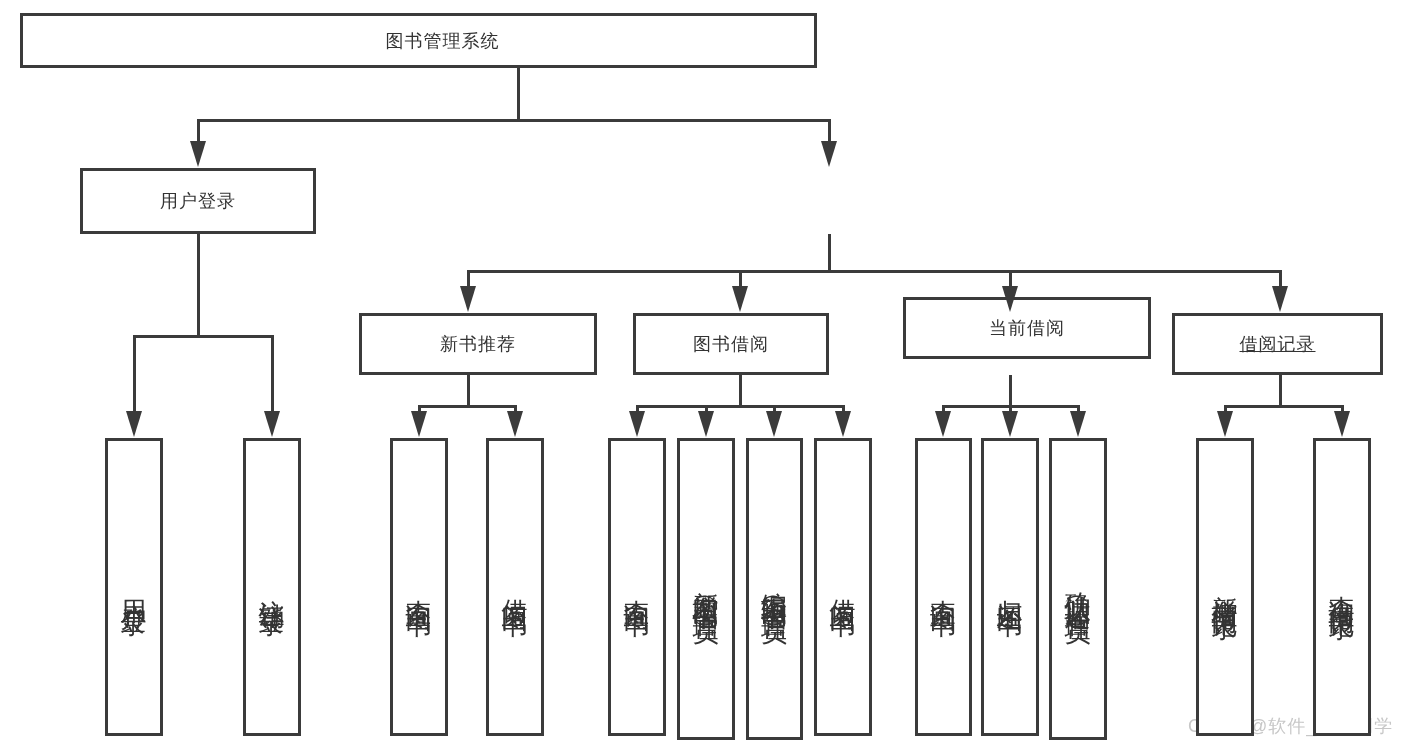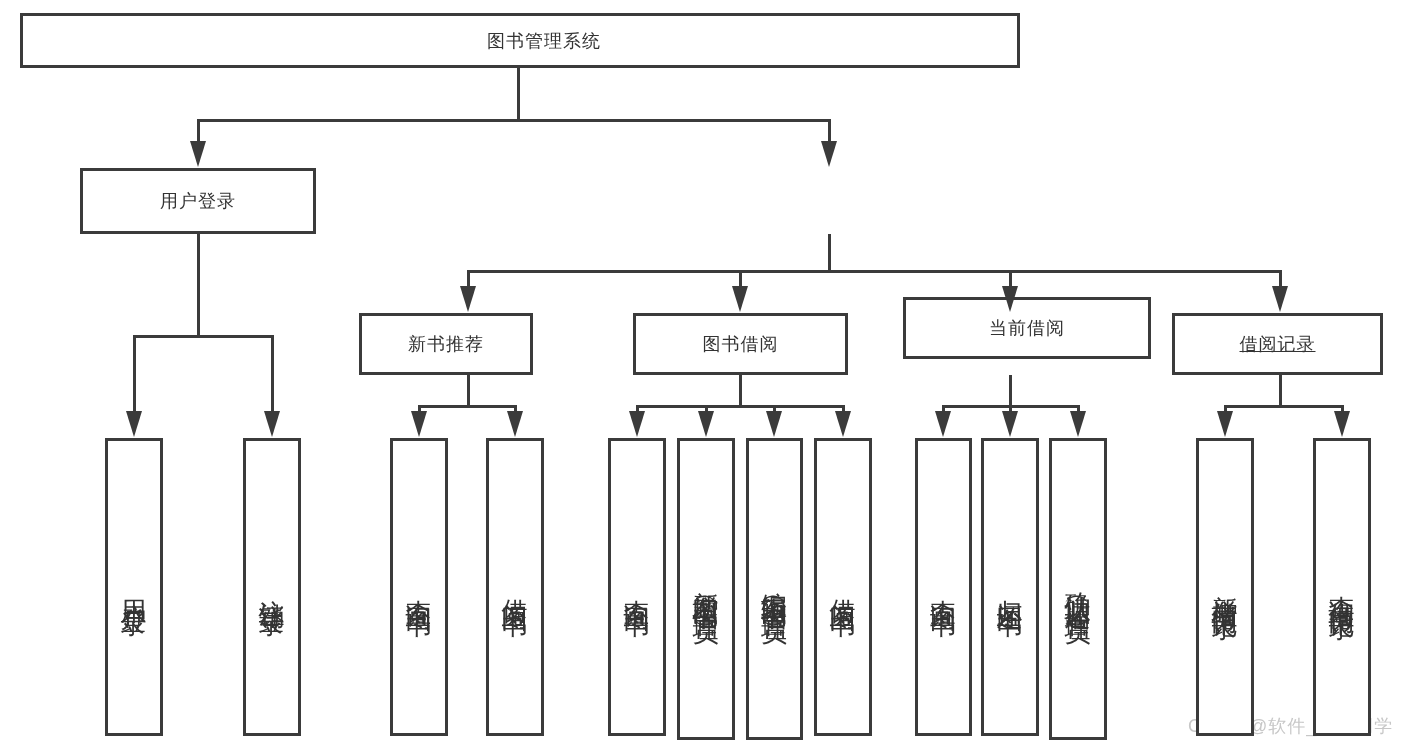--- a/index.html
+++ b/index.html
@@ -40,30 +40,30 @@
     letter-spacing:1px;
     color:var(--wm,#c7c7c7);
     white-space:nowrap;
   }
 </style>
 </head>
 <body>
 
 <div class="stage" id="stage" style="--line: #3b3b3b; --text: #333333; --wm: #c7c7c7;">
   <span class="watermark">CSDN @软件_小贺同学</span>
-<div class="node h" style="left: 20px; top: 13px; width: 1000px; height: 55px; padding-left: 48px;">
+<div class="node h" style="left: 20px; top: 13px; width: 797px; height: 55px; padding-left: 48px;">
       <span class="label">图书管理系统</span>
     </div>
     <div class="node h" style="left: 80px; top: 168px; width: 236px; height: 66px;">
       <span class="label">用户登录</span>
     </div>
-    <div class="node h" style="left: 359px; top: 313px; width: 174px; height: 62px;">
+    <div class="node h" style="left: 359px; top: 313px; width: 238px; height: 62px;">
       <span class="label">新书推荐</span>
     </div>
-    <div class="node h" style="left: 633px; top: 313px; width: 215px; height: 62px;">
+    <div class="node h" style="left: 633px; top: 313px; width: 196px; height: 62px;">
       <span class="label">图书借阅</span>
     </div>
     <div class="node h" style="left: 903px; top: 297px; width: 248px; height: 62px;">
       <span class="label">当前借阅</span>
     </div>
     <div class="node h" style="left: 1172px; top: 313px; width: 211px; height: 62px; text-decoration: underline;">
       <span class="label">借阅记录</span>
     </div>
     <div class="node v" style="left: 105px; top: 438px; width: 58px; height: 298px;">
       <span class="label">用户登录</span>

